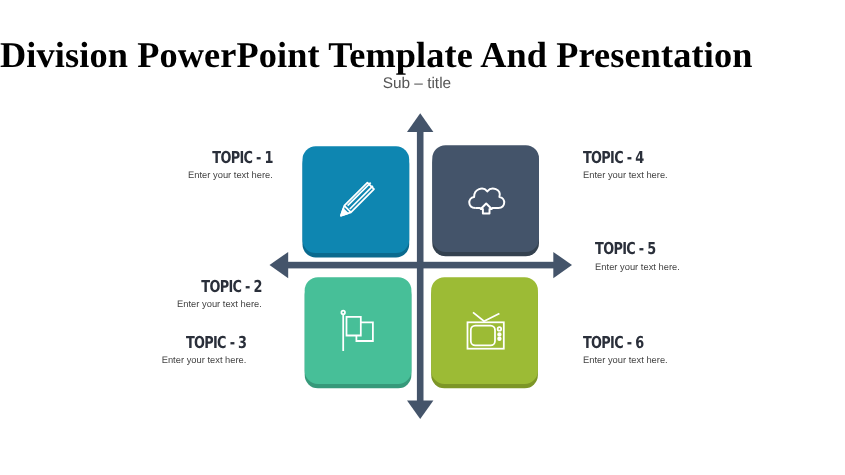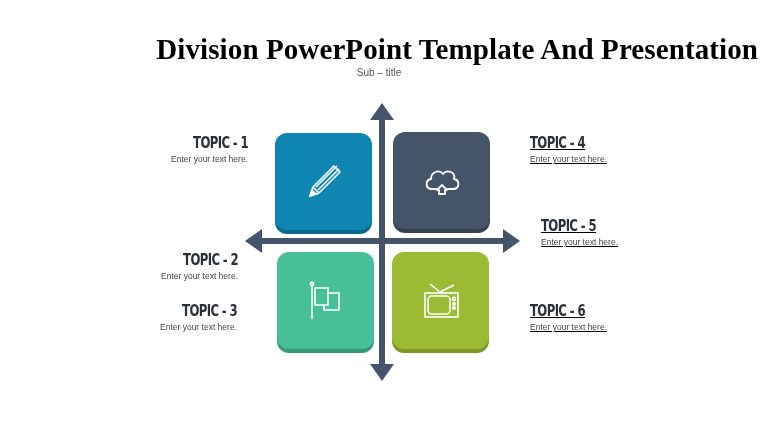--- a/index.html
+++ b/index.html
@@ -1,27 +1,27 @@
 <!DOCTYPE html>
 <html><head>
   <meta charset="utf-8">
   <style>
     html, body { margin:0; padding:0; }
     body { width:768px; height:432px; background:#ffffff; position:relative; overflow:hidden; font-family:"Liberation Sans", sans-serif; }
-    .title { position:absolute; left:0; top:33px; width:758px; text-align:right; font-family:"Liberation Serif", serif; font-weight:bold; font-size:29px; color:#000; letter-spacing:0.1px; }
-    .subtitle { position:absolute; left:0; top:67px; width:758px; text-align:center; font-size:10px; color:#555; }
+    .title { position:absolute; left:0; top:33px; width:758px; text-align:left; font-family:"Liberation Serif", serif; font-weight:bold; font-size:33px; color:#000; letter-spacing:0.1px; }
+    .subtitle { position:absolute; left:0; top:67px; width:758px; text-align:center; font-size:14px; color:#555; }
     .arrows { position:absolute; left:0; top:0; }
     .box { position:absolute; width:97px; height:97px; border-radius:12px; display:flex; align-items:center; justify-content:center; }
     .box svg { width:44px; height:44px; }
     .topic { position:absolute; width:120px; }
     .topic .t { font-family:"DejaVu Sans", sans-serif; font-weight:bold; font-size:15px; color:#2a2f3a; letter-spacing:-0.8px; transform:scaleX(0.78); line-height:18px; }
     .topic .d { font-size:8.5px; color:#444; line-height:12px; margin-top:1px; }
     .topic.left { text-align:right; }
     .topic.left .t { transform-origin:right center; }
-    .topic.right { text-align:left;text-decoration:underline; }
+    .topic.right { text-align:left; }
     .topic.right .t { transform-origin:left center; }
   </style>
 </head>
 <body>
 
 <div class="title">Division PowerPoint Template And Presentation</div>
 <div class="subtitle">Sub – title</div>
 
 <svg class="arrows" width="768" height="432">
   <g fill="#44546a">
@@ -75,21 +75,21 @@
 </div>
 
 <div class="topic left" style="left:128px; top:134px;">
   <div class="t">TOPIC - 1</div>
   <div class="d">Enter your text here.</div>
 </div>
 <div class="topic left" style="left:118px; top:217px;margin-top:34px;">
   <div class="t">TOPIC - 2</div>
   <div class="d">Enter your text here.</div>
 </div>
-<div class="topic left" style="left:117px; top:302px;">
+<div class="topic left" style="left:104px; top:302px;">
   <div class="t">TOPIC - 3</div>
   <div class="d">Enter your text here.</div>
 </div>
 
 <div class="topic right" style="left:530px; top:134px;">
   <div class="t">TOPIC - 4</div>
   <div class="d">Enter your text here.</div>
 </div>
 <div class="topic right" style="left:541px; top:217px;">
   <div class="t">TOPIC - 5</div>

